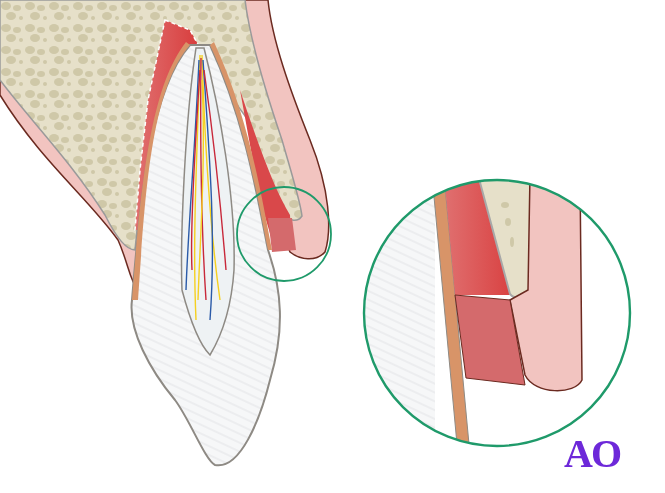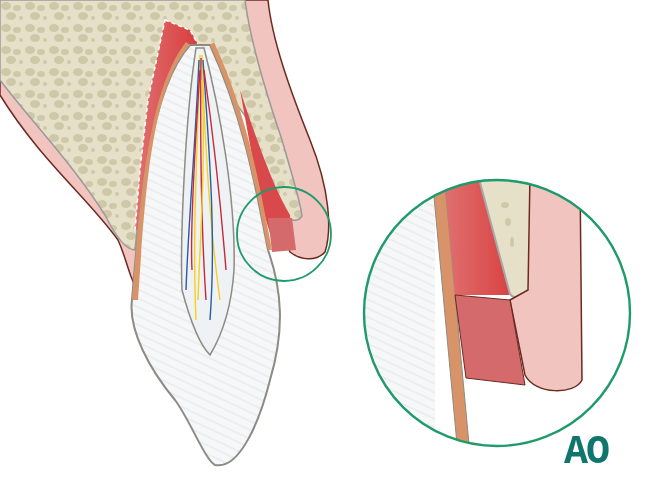--- a/index.html
+++ b/index.html
@@ -1,18 +1,18 @@
 <!DOCTYPE html>
 <html><head>
 <meta charset="utf-8">
 <style>
   html, body { margin: 0; padding: 0; background: #ffffff; }
   body { width: 665px; height: 493px; overflow: hidden; position: relative; font-family: "Liberation Sans", sans-serif; }
   #stage { position: absolute; left: 0; top: 0; width: 665px; height: 493px; }
-  .logo { position: absolute; left: 564px; top: 430px; font-family: Liberation Mono, monospace; font-weight: bold; font-size: 40px; color: #0f766e; letter-spacing: -2px; }
+  .logo { position: absolute; left: 564px; top: 430px; font-family: Liberation Serif, serif; font-weight: bold; font-size: 40px; color: #6d28d9; letter-spacing: -2px; }
   .sr { position: absolute; width: 1px; height: 1px; overflow: hidden; clip: rect(0 0 0 0); }
 </style>
 </head>
 <body>
 
 <svg id="stage" viewBox="0 0 665 493" xmlns="http://www.w3.org/2000/svg">
   <defs>
     <pattern id="trab" width="24" height="22" patternUnits="userSpaceOnUse">
       <rect width="24" height="22" fill="#e6e0c9"></rect>
       <ellipse cx="6" cy="6" rx="5" ry="4" fill="#cfc8a8"></ellipse>

